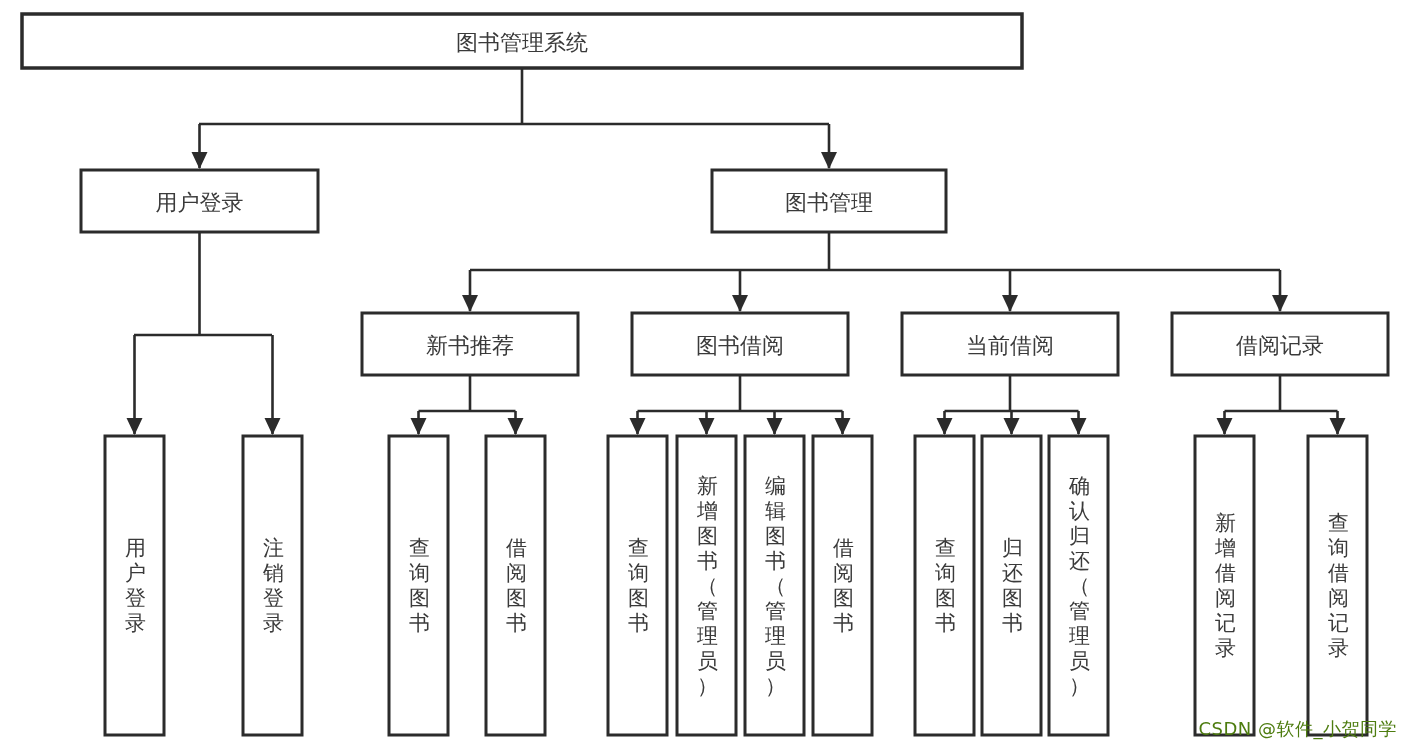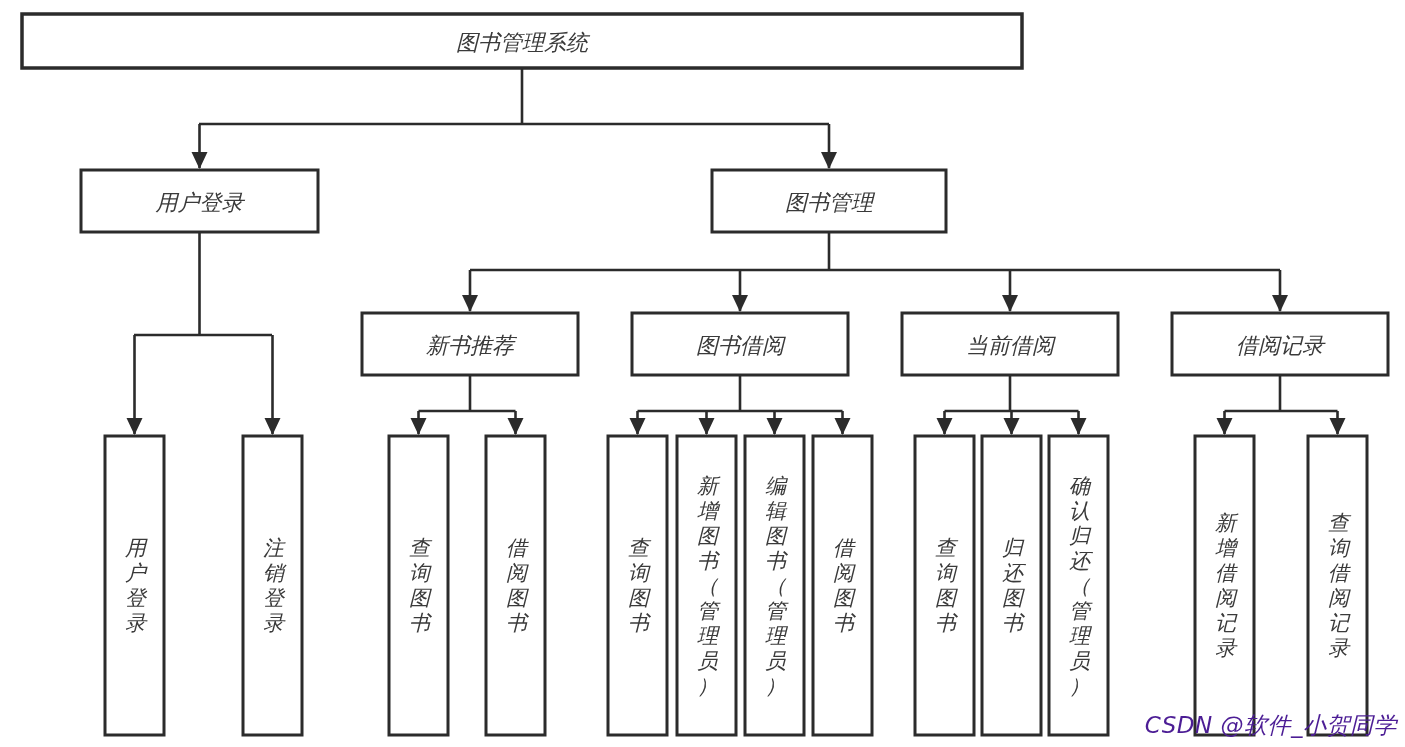--- a/index.html
+++ b/index.html
@@ -9,21 +9,20 @@
   }
   body {
     font-family: "DejaVu Sans", "Liberation Sans", sans-serif;
   }
   #diagram-root {
     position: relative;
     width: 1405px;
     height: 747px;
     background: #ffffff;
     overflow: hidden;
-    font-style: italic;
   }
   svg.diagram-canvas {
     position: absolute;
     left: 0;
     top: 0;
     width: 1405px;
     height: 747px;
   }
   .node-box {
     fill: #ffffff;
@@ -55,22 +54,22 @@
     font-family: "DejaVu Sans", "Liberation Sans", sans-serif;
     font-size: 21px;
     fill: #3a3a3a;
     text-anchor: middle;
   }
   .watermark {
     position: absolute;
     right: 8px;
     bottom: 6px;
     font-family: "DejaVu Sans", "Liberation Sans", sans-serif;
-    font-size: 23px;
-    color: #4c1d95;
+    font-size: 18px;
+    color: #4d7c0f;
     letter-spacing: 0.5px;
     white-space: nowrap;
     pointer-events: none;
   }
 </style>
 </head>
 <body>
 
 <div id="diagram-root">
   <svg class="diagram-canvas" viewBox="0 0 1405 747">

